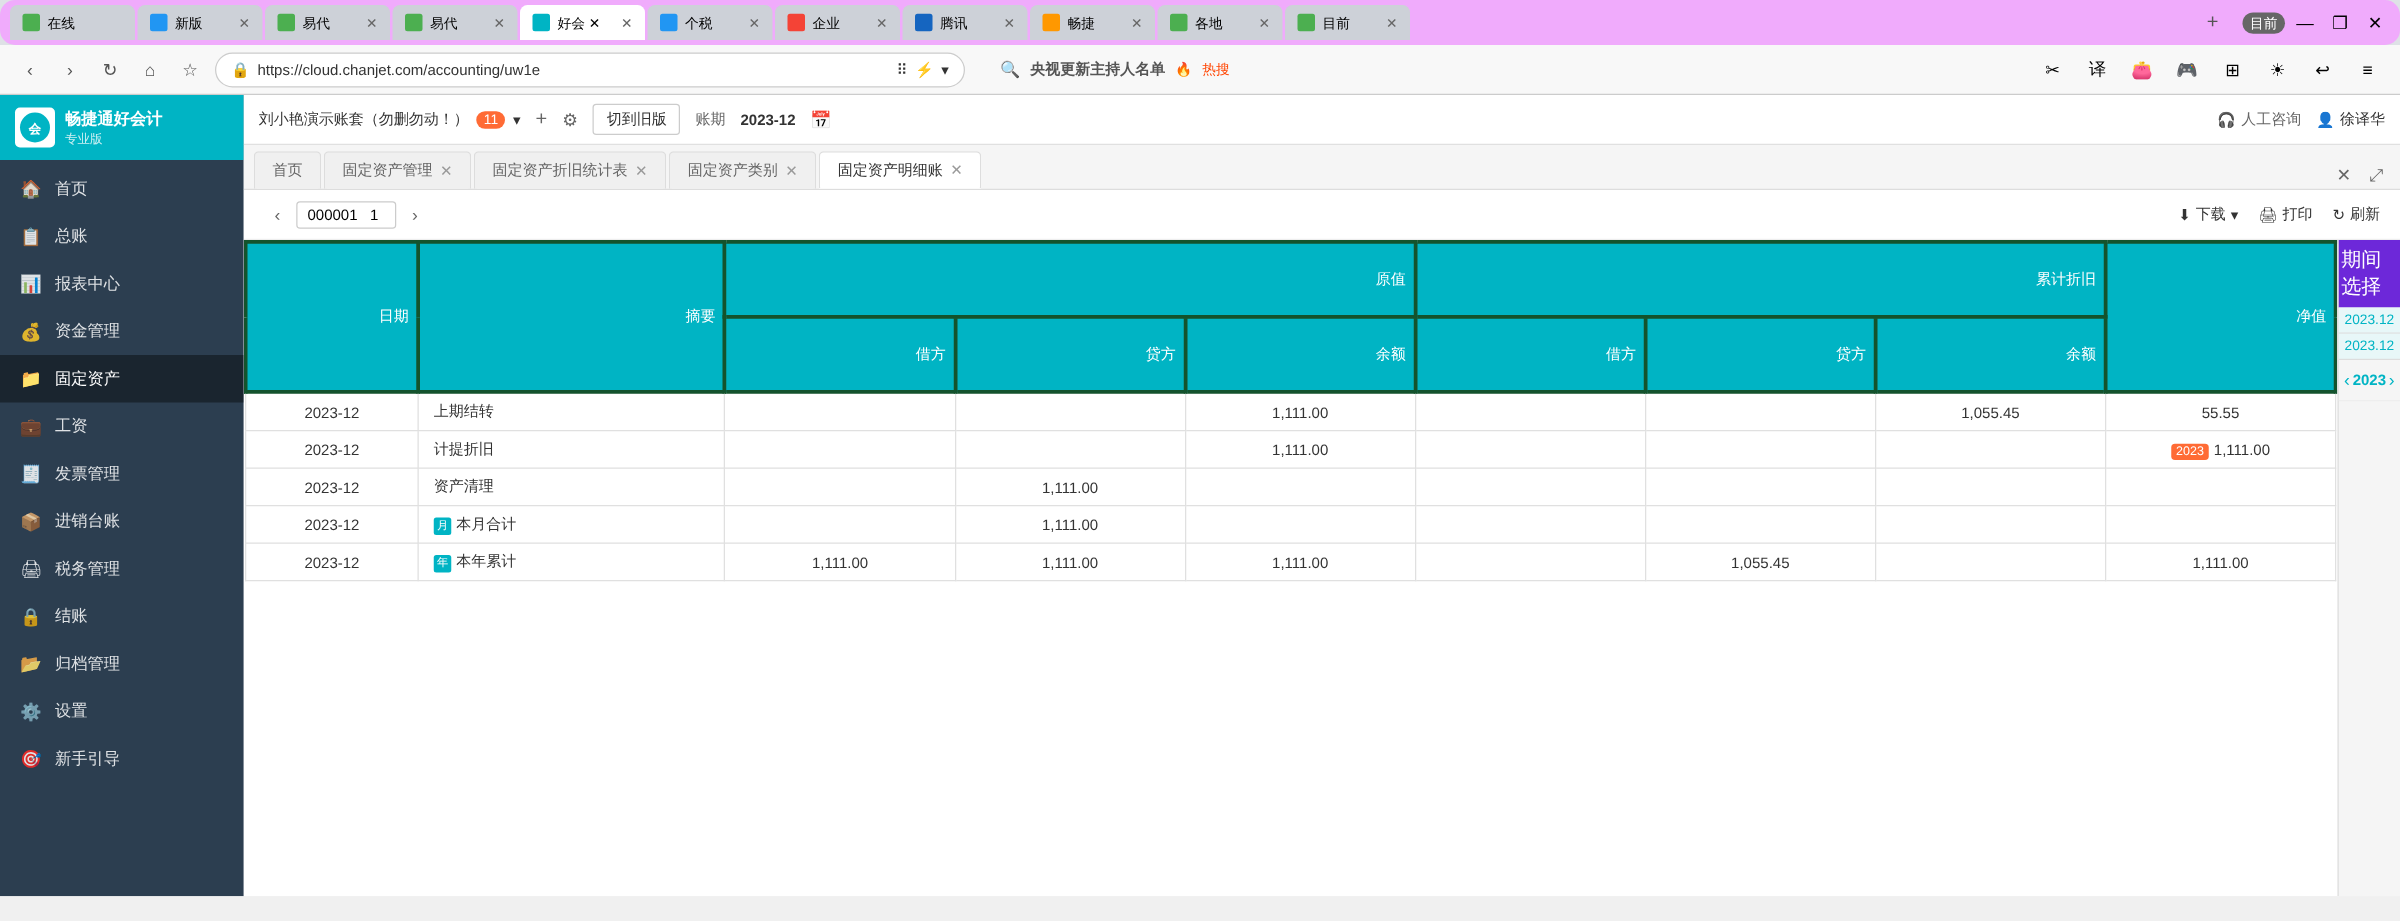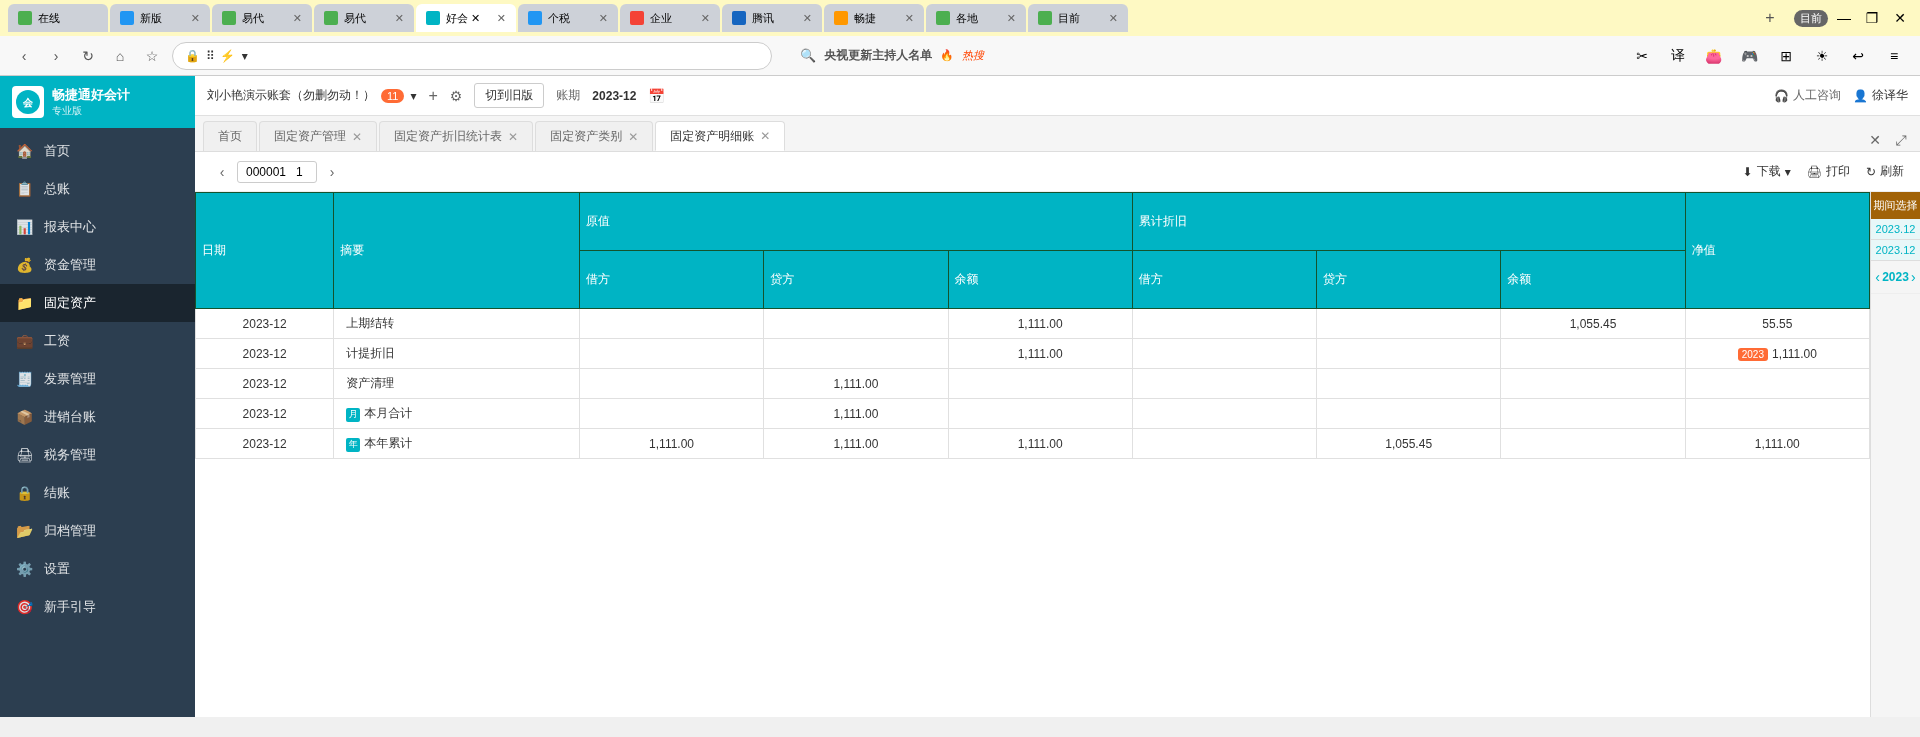--- a/index.html
+++ b/index.html
@@ -1,20 +1,20 @@
 <!DOCTYPE html>
 <html><head>
   <meta charset="utf-8">
   <style>
     * { box-sizing: border-box; margin: 0; padding: 0; }
     body { font-family: 'Microsoft YaHei', Arial, sans-serif; font-size: 12px; background: #f0f0f0; overflow: hidden; }
 
     
     .browser-chrome { background: #dee1e6; width: 1920px; }
-    .tab-bar { display: flex; align-items: center; height: 36px; background: #fef9c3; padding: 0 8px; gap: 2px; }
+    .tab-bar { display: flex; align-items: center; height: 36px; background: #f0abfc; padding: 0 8px; gap: 2px; border-radius: 12px; }
     .browser-tab { display: flex; align-items: center; height: 28px; padding: 0 10px; border-radius: 6px 6px 0 0; font-size: 12px; gap: 6px; min-width: 100px; max-width: 160px; cursor: pointer; }
     .browser-tab.active { background: #fff; }
     .browser-tab.inactive { background: #cdd1d8; }
     .tab-favicon { width: 14px; height: 14px; border-radius: 2px; flex-shrink: 0; }
     .tab-label { flex: 1; overflow: hidden; white-space: nowrap; text-overflow: ellipsis; font-size: 11px; }
     .tab-close { font-size: 11px; color: #666; cursor: pointer; flex-shrink: 0; }
     .tab-new { width: 28px; height: 28px; display: flex; align-items: center; justify-content: center; cursor: pointer; font-size: 16px; color: #555; }
 
     .address-bar { display: flex; align-items: center; height: 40px; background: #f8f8f8; padding: 0 12px; gap: 8px; border-bottom: 1px solid #ccc; }
     .nav-btn { width: 24px; height: 24px; display: flex; align-items: center; justify-content: center; cursor: pointer; color: #555; font-size: 14px; border-radius: 4px; }
@@ -55,21 +55,21 @@
     .page-tab-close { color: #999; font-size: 12px; cursor: pointer; }
 
     
     .toolbar { height: 40px; background: #fff; border-bottom: 1px solid #eee; display: flex; align-items: center; padding: 0 16px; gap: 12px; }
     .nav-arrows { display: flex; align-items: center; gap: 4px; }
     .nav-arrow { width: 22px; height: 22px; display: flex; align-items: center; justify-content: center; cursor: pointer; font-size: 14px; color: #666; }
     .account-code { border: 1px solid #ccc; border-radius: 3px; padding: 3px 8px; font-size: 12px; min-width: 80px; }
     .toolbar-right { margin-left: auto; display: flex; align-items: center; gap: 16px; }
     .toolbar-action { display: flex; align-items: center; gap: 4px; font-size: 12px; color: #333; cursor: pointer; }
     .ledger-table { width: 100%; border-collapse: collapse; }
-    .ledger-table th { background: #00b4c4; color: #fff; text-align: left; padding: 20px 6px; font-size: 12px; font-weight: normal; border: 1px solid #14532d; }
+    .ledger-table th { background: #00b4c4; color: #fff; text-align: right; padding: 20px 6px; font-size: 12px; font-weight: normal; border: 3px solid #14532d; }
     .ledger-table td { text-align: center; padding: 6px 8px; font-size: 12px; border: 1px solid #e0e0e0; color: #333; }
     .amount-cell { text-align: right; }
     .row-tag { display: inline-flex; align-items: center; justify-content: center; width: 14px; height: 14px; background: #00b4c4; color: #fff; font-size: 9px; border-radius: 2px; margin-right: 4px; }
 
     
     .period-sidebar { width: 50px; background: #f5f5f5; border-left: 1px solid #ddd; display: flex; flex-direction: column; }
     .period-month { text-align: center; padding: 5px 2px; font-size: 12px; color: #333; cursor: pointer; border-bottom: 1px solid #eee; }
     .period-month.active { background: #00b4c4; color: #fff; border-radius: 2px; }
     .scroll-btn { width: 30px; height: 20px; display: flex; align-items: center; justify-content: center; cursor: pointer; margin: 2px auto; color: #00b4c4; font-size: 14px; }
 
@@ -151,29 +151,30 @@
     </div>
   </div>
   <div class="address-bar">
     <div class="nav-btn">‹</div>
     <div class="nav-btn">›</div>
     <div class="nav-btn">↻</div>
     <div class="nav-btn">⌂</div>
     <div class="nav-btn">☆</div>
     <div class="url-bar">
       <span style="color:#4CAF50;font-size:12px;">🔒</span>
+      <span class="url-text">https://cloud.chanjet.com/accounting/uw1e</span>
       <span style="font-size:12px;">⠿</span>
       <span style="font-size:12px;">⚡</span>
       <span style="font-size:12px;">▾</span>
     </div>
     <div class="search-bar">
       <span style="font-size:13px;">🔍</span>
       <span style="color:#555;font-weight:bold;">央视更新主持人名单</span>
       <span style="color:#ff4400;font-weight:bold;font-size:11px;">🔥</span>
-      <span style="color:#ff4400;font-size:11px;font-style:italic;">热搜</span>
+      <span style="color:#ff4400;font-size:11px;">热搜</span>
     </div>
     <div class="toolbar-icons">
       <div class="toolbar-icon">✂</div>
       <div class="toolbar-icon">译</div>
       <div class="toolbar-icon">👛</div>
       <div class="toolbar-icon">🎮</div>
       <div class="toolbar-icon">⊞</div>
       <div class="toolbar-icon">☀</div>
       <div class="toolbar-icon">↩</div>
       <div class="toolbar-icon">≡</div>
@@ -405,21 +406,21 @@
     <td class="amount-cell"></td>
     <td class="amount-cell">1,055.45</td>
     <td class="amount-cell"></td>
     <td class="amount-cell">1,111.00</td>
   </tr>
             </tbody>
         </table>
       </div>
 
       <div class="period-sidebar">
-        <div style="background:#a16207;color:#fff;text-align:center;padding:6px 2px;font-size:11px;">期间选择</div>
+        <div style="background:#6d28d9;color:#fff;text-align:left;padding:6px 2px;font-size:16px;">期间选择</div>
         <div style="background:#e8f7f8;color:#00b4c4;text-align:center;padding:4px 2px;font-size:11px;border-bottom:1px solid #ddd;">2023.12</div>
         <div style="background:#e8f7f8;color:#00b4c4;text-align:center;padding:4px 2px;font-size:11px;border-bottom:1px solid #ddd;">2023.12</div>
         <div style="display:flex;align-items:center;justify-content:center;gap:2px;padding:4px;border-bottom:1px solid #eee;">
           <div class="scroll-btn">‹</div>
           <span style="font-size:12px;color:#00b4c4;font-weight:bold;">2023</span>
           <div class="scroll-btn">›</div>
         </div>
       </div>
     </div>
   </div>

